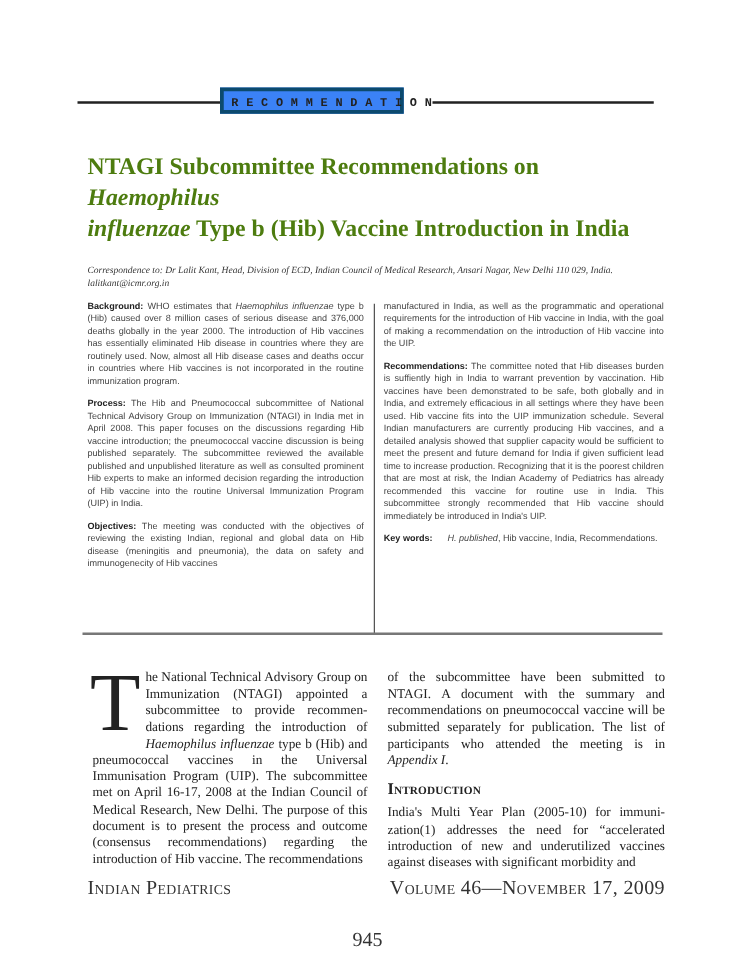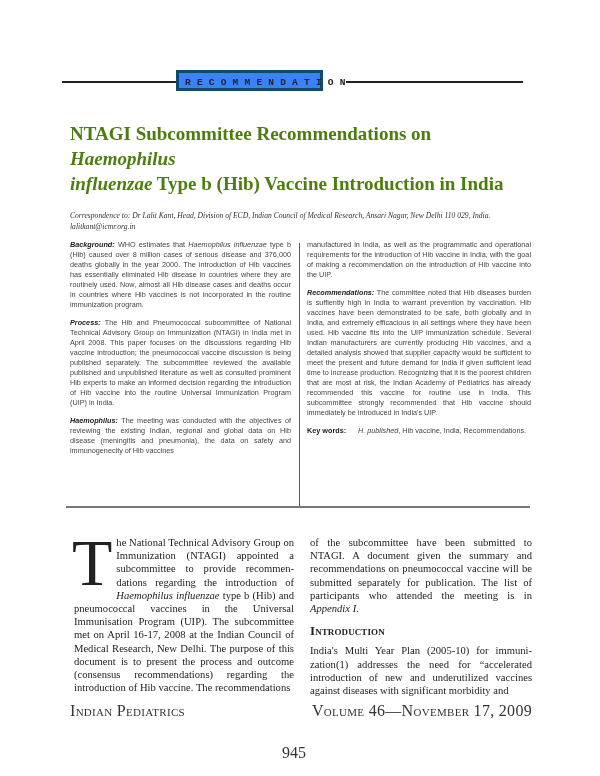--- a/index.html
+++ b/index.html
@@ -31,21 +31,21 @@
 
     
     .abstract { position: absolute; left: 70px; top: 240px; width: 460px; height: 268px; }
     .abstract .col { position: absolute; top: 0; font-family: "Liberation Sans", sans-serif;
       font-size: 7.25px; line-height: 10.05px; color: #444; text-align: justify; }
     .abstract .col.left { left: 0; width: 221px; }
     .abstract .col.right { left: 237px; width: 224px; }
     .abstract .divider { position: absolute; left: 229px; top: 3px; width: 1px; height: 264px; background: #555; }
     .abstract .bottom-rule { position: absolute; left: -4px; top: 266px; width: 464px; height: 2px; background: #777; }
     .abstract p { margin: 0 0 7.5px 0; }
-    .abstract b { color: #222; font-style: italic; }
+    .abstract b { color: #222; }
     .kw { display: flex; }
     .kw .kw-label { font-weight: bold; color: #222; width: 51px; flex: none; }
     .kw .kw-text { flex: 1; }
 
     
     .body-col { position: absolute; top: 536px; font-family: "Liberation Serif", serif;
       font-size: 10.6px; line-height: 13.2px; color: #222; text-align: justify; }
     .body-col.left { left: 74px; width: 220px; }
     .body-col.right { left: 310px; width: 222px; }
     .dropcap { float: left; font-family: "Liberation Serif", serif; font-size: 66px; line-height: 52px;
@@ -74,40 +74,40 @@
 
   <div class="title"><span>NTAGI Subcommittee Recommendations on </span><i>Haemophilus</i><br><i>influenzae</i><span> Type b (Hib) Vaccine Introduction in India</span></div>
 
 
   <div class="corr">Correspondence to: Dr Lalit Kant, Head, Division of ECD, Indian Council of Medical Research, Ansari Nagar, New Delhi 110 029, India.  lalitkant@icmr.org.in</div>
 
   <div class="abstract">
     <div class="col left">
       <p><b>Background:</b><span> WHO estimates that </span><i>Haemophilus influenzae</i><span> type b (Hib) caused over 8 million cases of serious disease and 376,000 deaths globally in the year 2000. The introduction of Hib vaccines has essentially eliminated Hib disease in countries where they are routinely used. Now, almost all Hib disease cases and deaths occur in countries where Hib vaccines is not incorporated in the routine immunization program.</span></p>
       <p><b>Process:</b><span> The Hib and Pneumococcal subcommittee of National Technical Advisory Group on Immunization (NTAGI) in India met in April 2008. This paper focuses on the discussions regarding Hib vaccine introduction; the pneumococcal vaccine discussion is being published separately. The subcommittee reviewed the available published and unpublished literature as well as consulted prominent Hib experts to make an informed decision regarding the introduction of Hib vaccine into the routine Universal Immunization Program (UIP) in India.</span></p>
-      <p><b>Haemophilus:</b><span> The meeting was conducted with the objectives of reviewing the existing Indian, regional and global data on Hib disease (meningitis and pneumonia), the data on safety and immunogenecity of Hib vaccines</span></p>
+      <p><b>Objectives:</b><span> The meeting was conducted with the objectives of reviewing the existing Indian, regional and global data on Hib disease (meningitis and pneumonia), the data on safety and immunogenecity of Hib vaccines</span></p>
     </div>
     <div class="divider"></div>
     <div class="col right">
       <p>manufactured in India, as well as the programmatic and operational requirements for the introduction of Hib vaccine in India, with the goal of making a recommendation on the introduction of Hib vaccine into the UIP.</p>
       <p><b>Recommendations:</b><span> The committee noted that Hib diseases burden is suffiently high in India to warrant prevention by vaccination. Hib vaccines have been demonstrated to be safe, both globally and in India, and extremely efficacious in all settings where they have been used. Hib vaccine fits into the UIP immunization schedule. Several Indian manufacturers are currently producing Hib vaccines, and a detailed analysis showed that supplier capacity would be sufficient to meet the present and future demand for India if given sufficient lead time to increase production. Recognizing that it is the poorest children that are most at risk, the Indian Academy of Pediatrics has already recommended this vaccine for routine use in India. This subcommittee strongly recommended that Hib vaccine should immediately be introduced in India's UIP.</span></p>
       <div class="kw">
         <span class="kw-label">Key words:</span>
         <span class="kw-text"><i>H. published</i><span>, Hib vaccine, India, Recommendations.</span></span>
       </div>
     </div>
     <div class="bottom-rule"></div>
   </div>
 
   <div class="body-col left">
     <p><span class="dropcap">T</span><span>he National Technical Advisory Group on Immunization (NTAGI) appointed a subcommittee to provide recommen-dations regarding the introduction of </span><i>Haemophilus influenzae</i><span> type b (Hib) and pneumococcal vaccines in the Universal Immunisation Program (UIP). The subcommittee met on April 16-17, 2008 at the Indian Council of Medical Research, New Delhi. The purpose of this document is to present the process and outcome (consensus recommendations) regarding the introduction of Hib vaccine. The recommendations</span></p>
   </div>
 
   <div class="body-col right">
-    <p><span>of the subcommittee have been submitted to NTAGI. A document given the summary and recommendations on pneumococcal vaccine will be submitted separately for publication. The list of participants who attended the meeting is in </span><i>Appendix I</i><span>.</span></p>
+    <p><span>of the subcommittee have been submitted to NTAGI. A document with the summary and recommendations on pneumococcal vaccine will be submitted separately for publication. The list of participants who attended the meeting is in </span><i>Appendix I</i><span>.</span></p>
     <div class="section-heading">Introduction</div>
     <p>India's Multi Year Plan (2005-10) for immuni-zation(1) addresses the need for “accelerated introduction of new and underutilized vaccines against diseases with significant morbidity and</p>
   </div>
 
   <div class="footer">
     <span class="journal">Indian Pediatrics</span>
     <span class="pageno">945</span>
     <span class="vol">Volume 46—November 17, 2009</span>
   </div>
 

